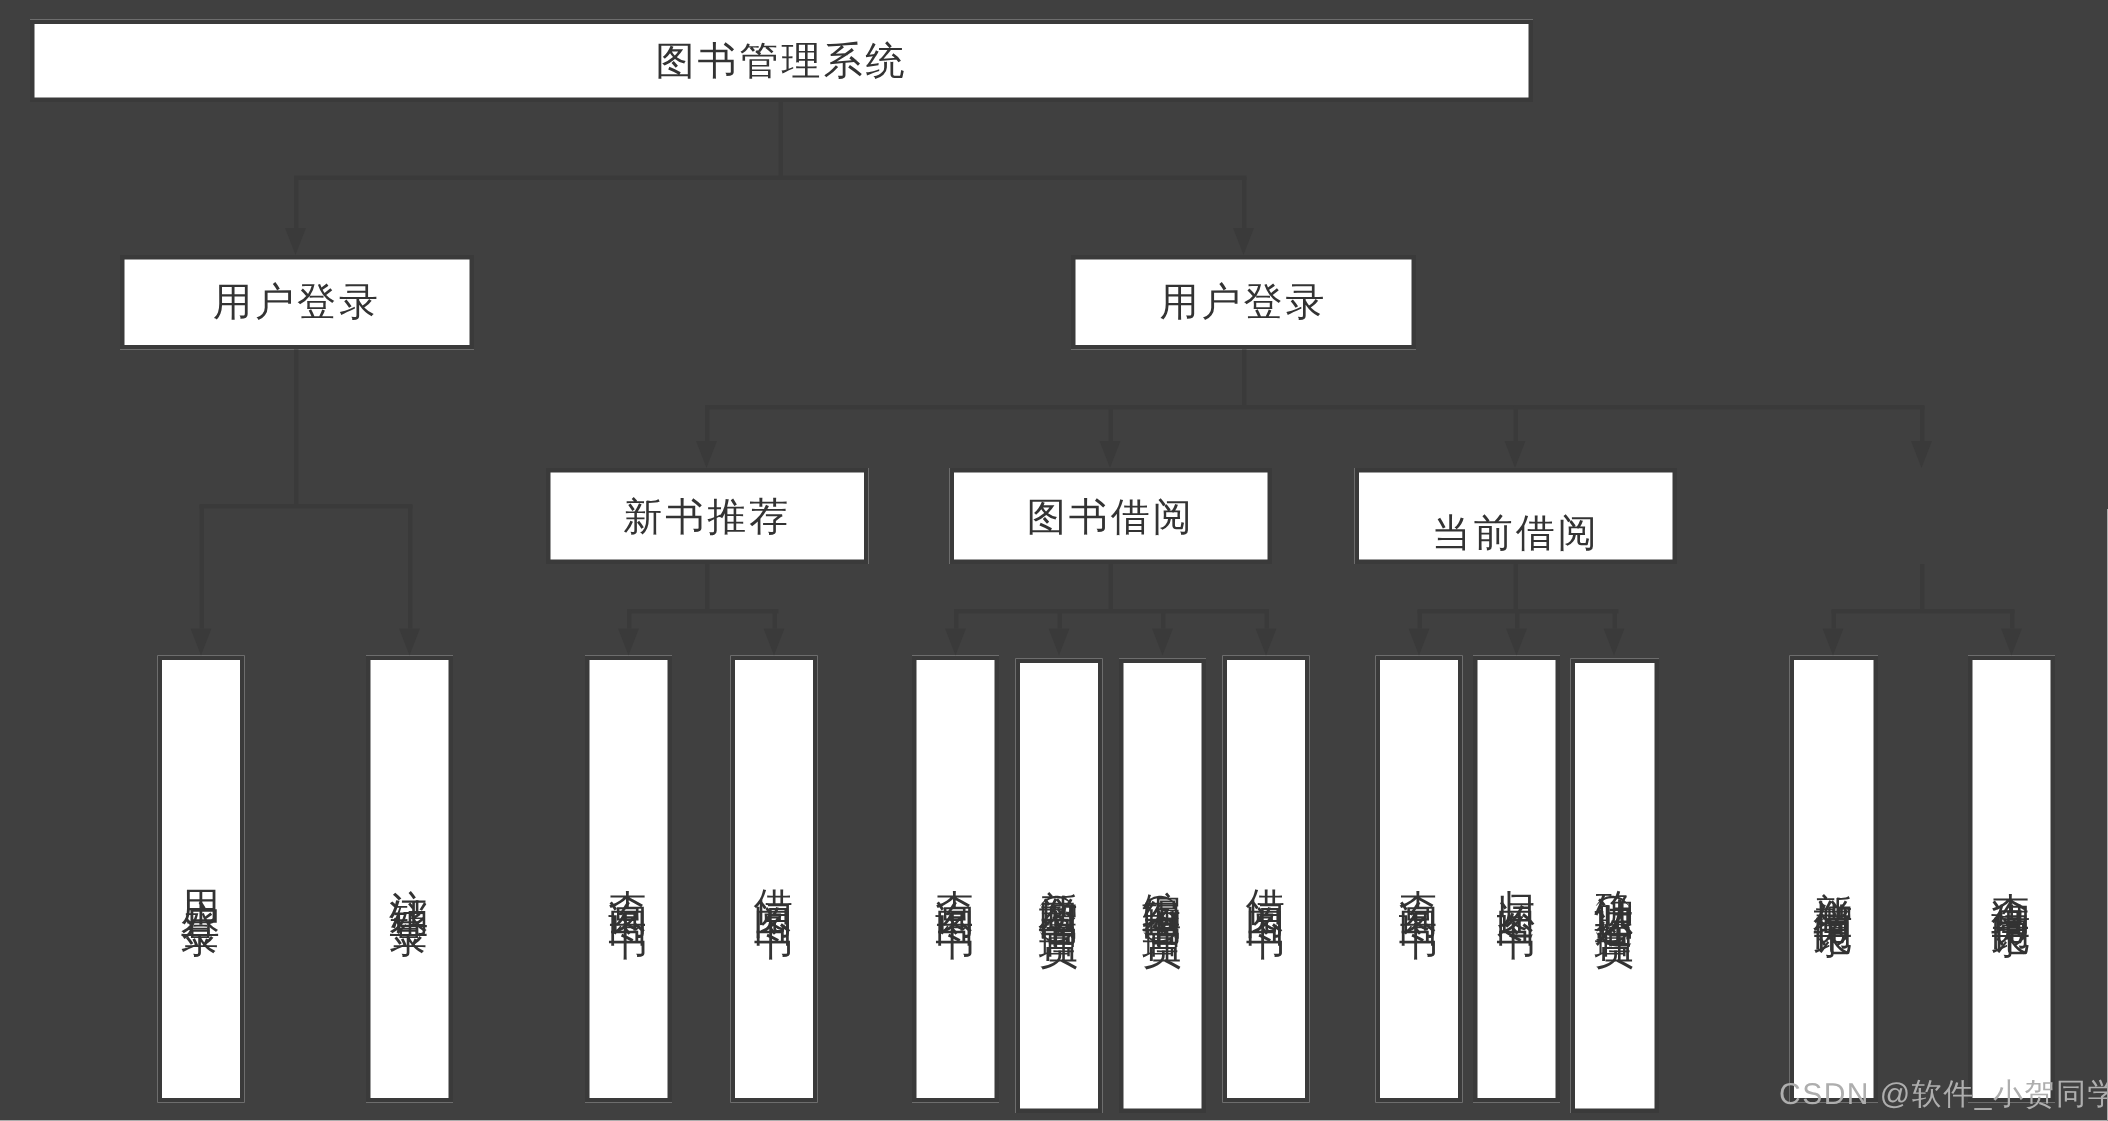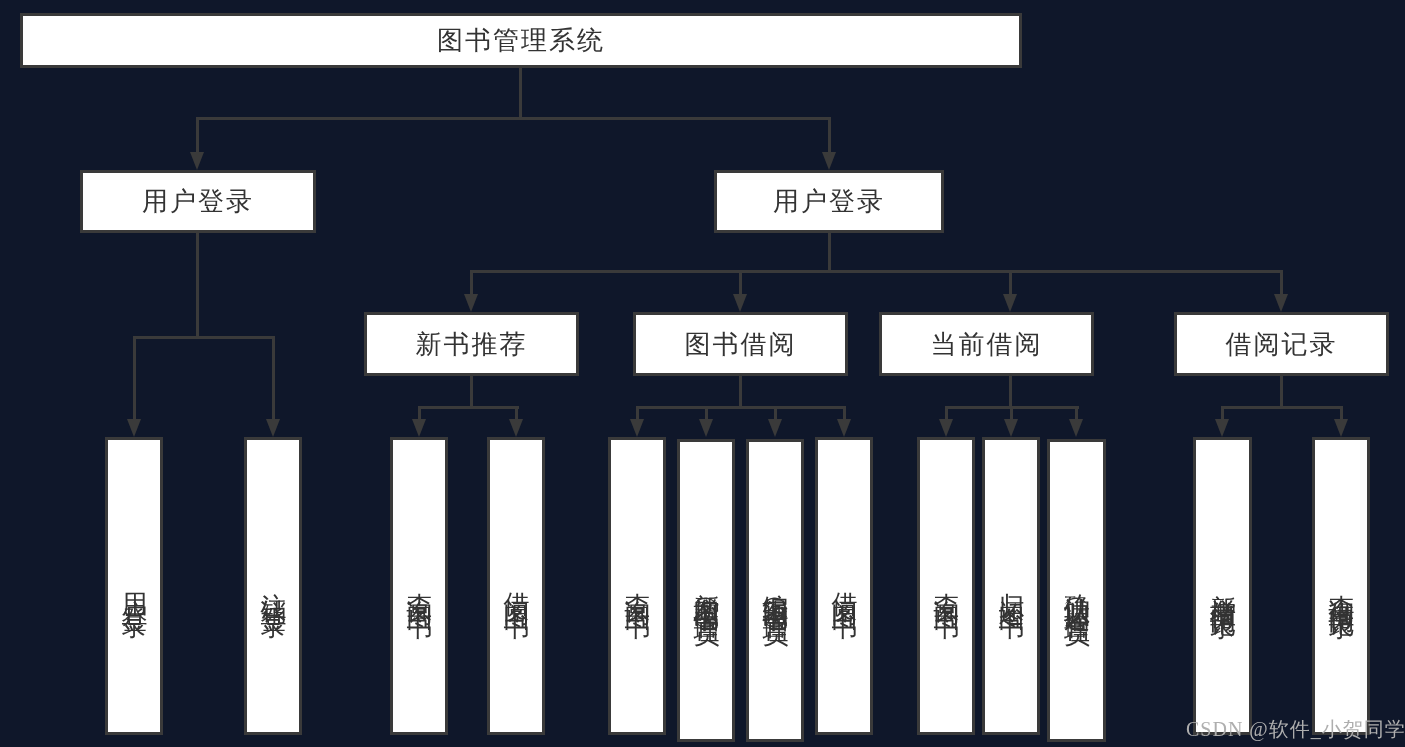--- a/index.html
+++ b/index.html
@@ -1,21 +1,21 @@
 <!DOCTYPE html>
 <html><head>
 <meta charset="utf-8">
 <style>
   html,body{margin:0;padding:0;background:#fff;}
   #canvas{
     position:relative;
     width:1405px;height:747px;
-    background:#0f172a;
+    background:#404040;
     overflow:hidden;
-    font-family:Liberation Serif, serif;
+    font-family:Liberation Sans, sans-serif;
   }
   .node{
     position:absolute;
     box-sizing:border-box;
     border:3px solid #3a3a3a;
     background:#fff;
     display:flex;
     align-items:center;
     justify-content:center;
     color:#333;
@@ -62,25 +62,22 @@
   <div class="node hnode" style="left:714px;top:170px;width:230px;height:63px;">
     <span>用户登录</span>
   </div>
 
   <div class="node hnode" style="left:364px;top:312px;width:215px;height:64px;">
     <span>新书推荐</span>
   </div>
   <div class="node hnode" style="left:633px;top:312px;width:215px;height:64px;">
     <span>图书借阅</span>
   </div>
-  <div class="node hnode" style="left:879px;top:312px;width:215px;height:64px;">
+  <div class="node hnode" style="left:903px;top:312px;width:215px;height:64px;align-items:flex-end;">
     <span>当前借阅</span>
-  </div>
-  <div class="node hnode" style="left:1174px;top:312px;width:215px;height:64px;">
-    <span>借阅记录</span>
   </div>
 
   <div class="node leaf" style="left:105px;top:437px;width:58px;height:298px;">
     <span class="vtext">用户登录</span>
   </div>
   <div class="node leaf" style="left:244px;top:437px;width:58px;height:298px;">
     <span class="vtext">注销登录</span>
   </div>
 
   <div class="node leaf" style="left:390px;top:437px;width:58px;height:298px;">

